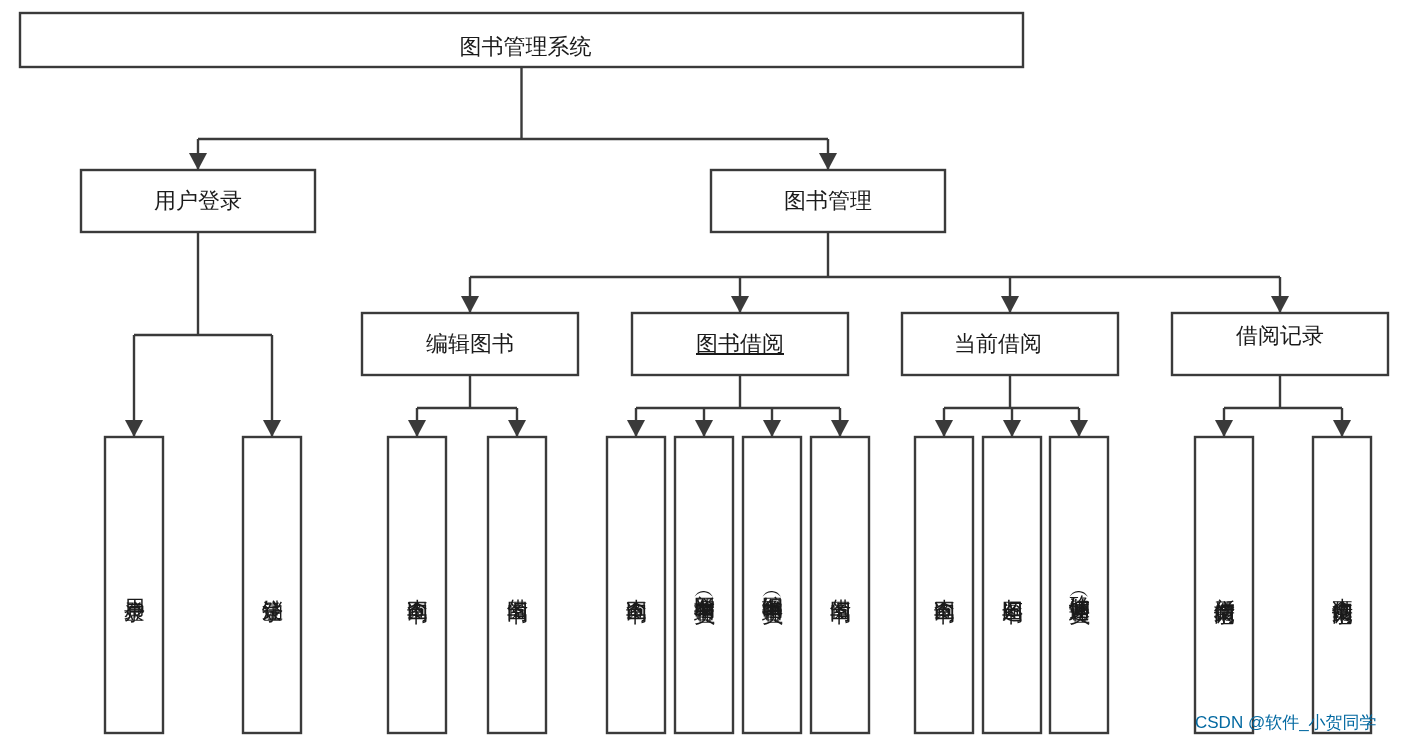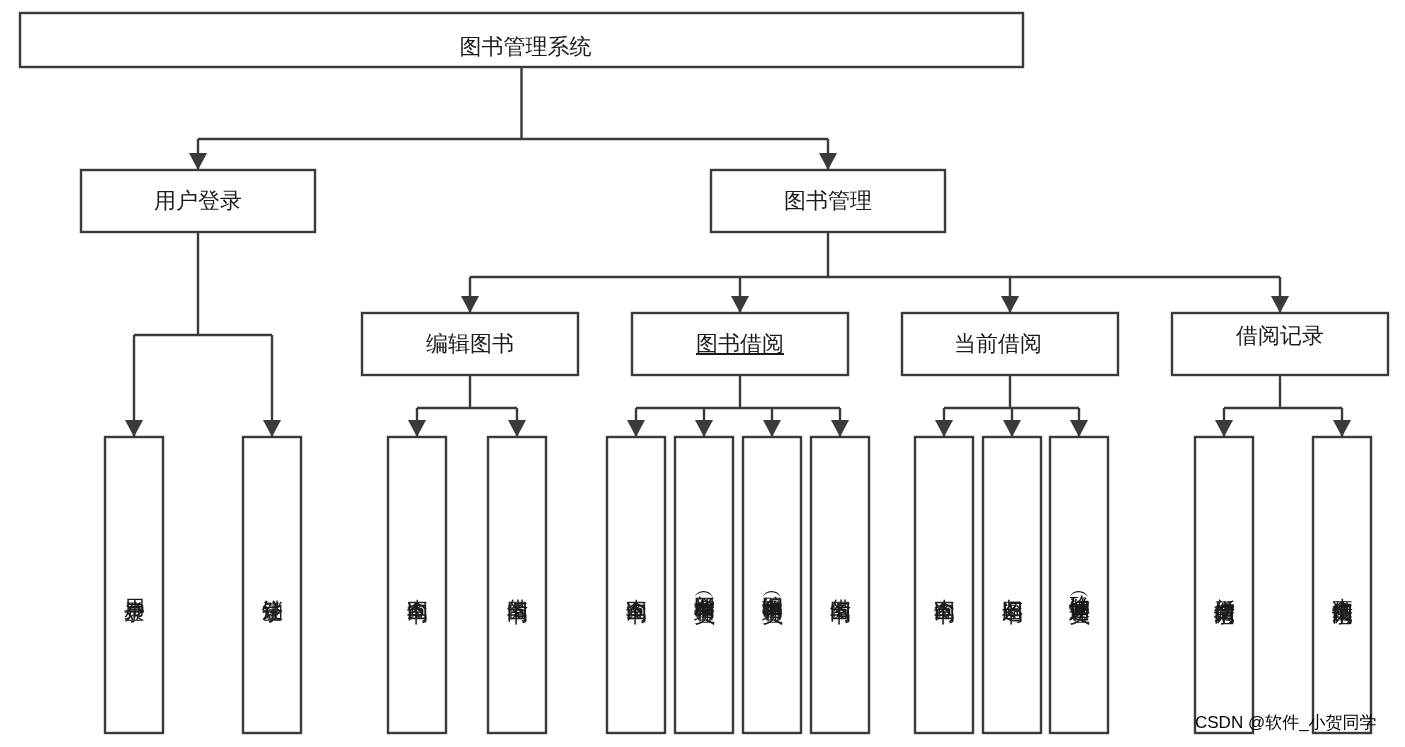--- a/index.html
+++ b/index.html
@@ -29,21 +29,21 @@
     display:flex;align-items:center;justify-content:center;
     font-family:"Liberation Sans","DejaVu Sans",sans-serif;
     font-size:22px;color:#1a1a1a;
     white-space:nowrap;pointer-events:none;
   }
   .connector{stroke:#3a3a3a;stroke-width:2.4;fill:none;}
   .arrowhead{fill:#3a3a3a;}
   #watermark{
     position:absolute;left:1195px;top:711px;
     font-family:"Liberation Sans","DejaVu Sans",sans-serif;
-    font-size:17px;color:#000000;white-space:nowrap;
+    font-size:17px;color:#0369a1;white-space:nowrap;
     pointer-events:none;
   }
 </style>
 </head>
 <body>
 
 <div id="diagram-root">
 
   <svg class="diagram" id="diagram-svg" viewBox="0 0 1405 747" xmlns="http://www.w3.org/2000/svg">
     <g id="connector-layer">

